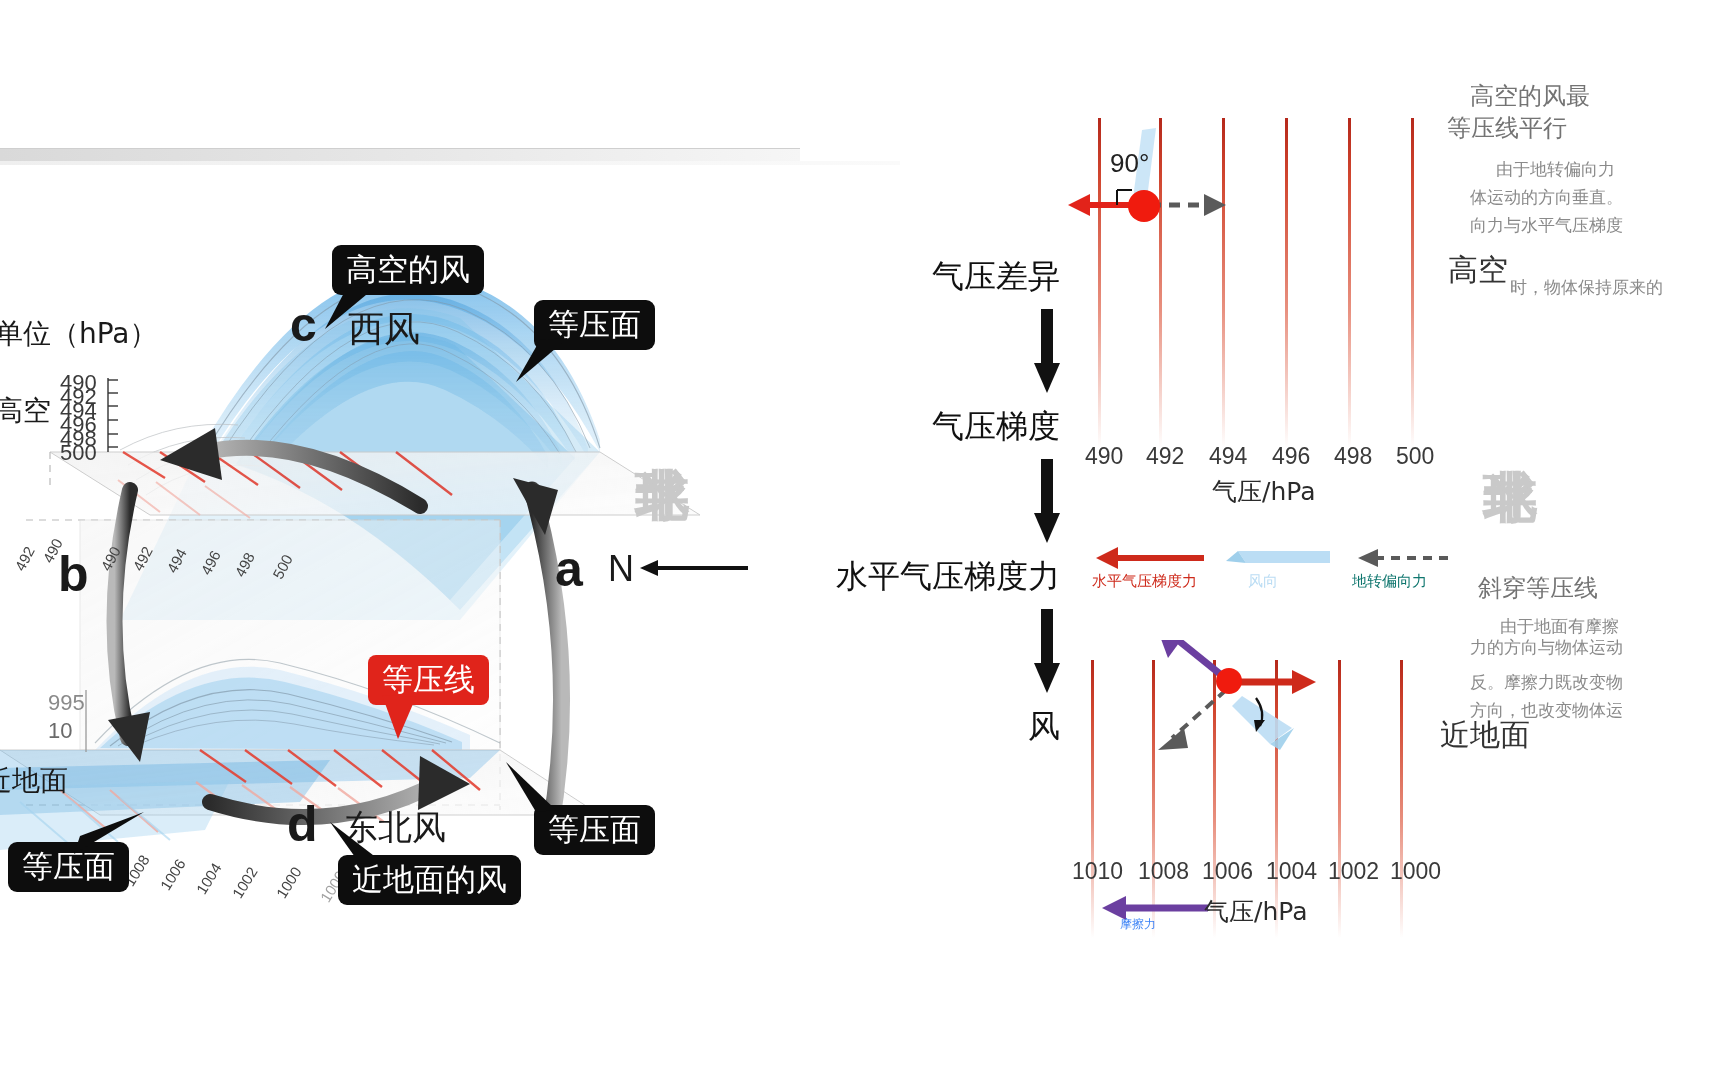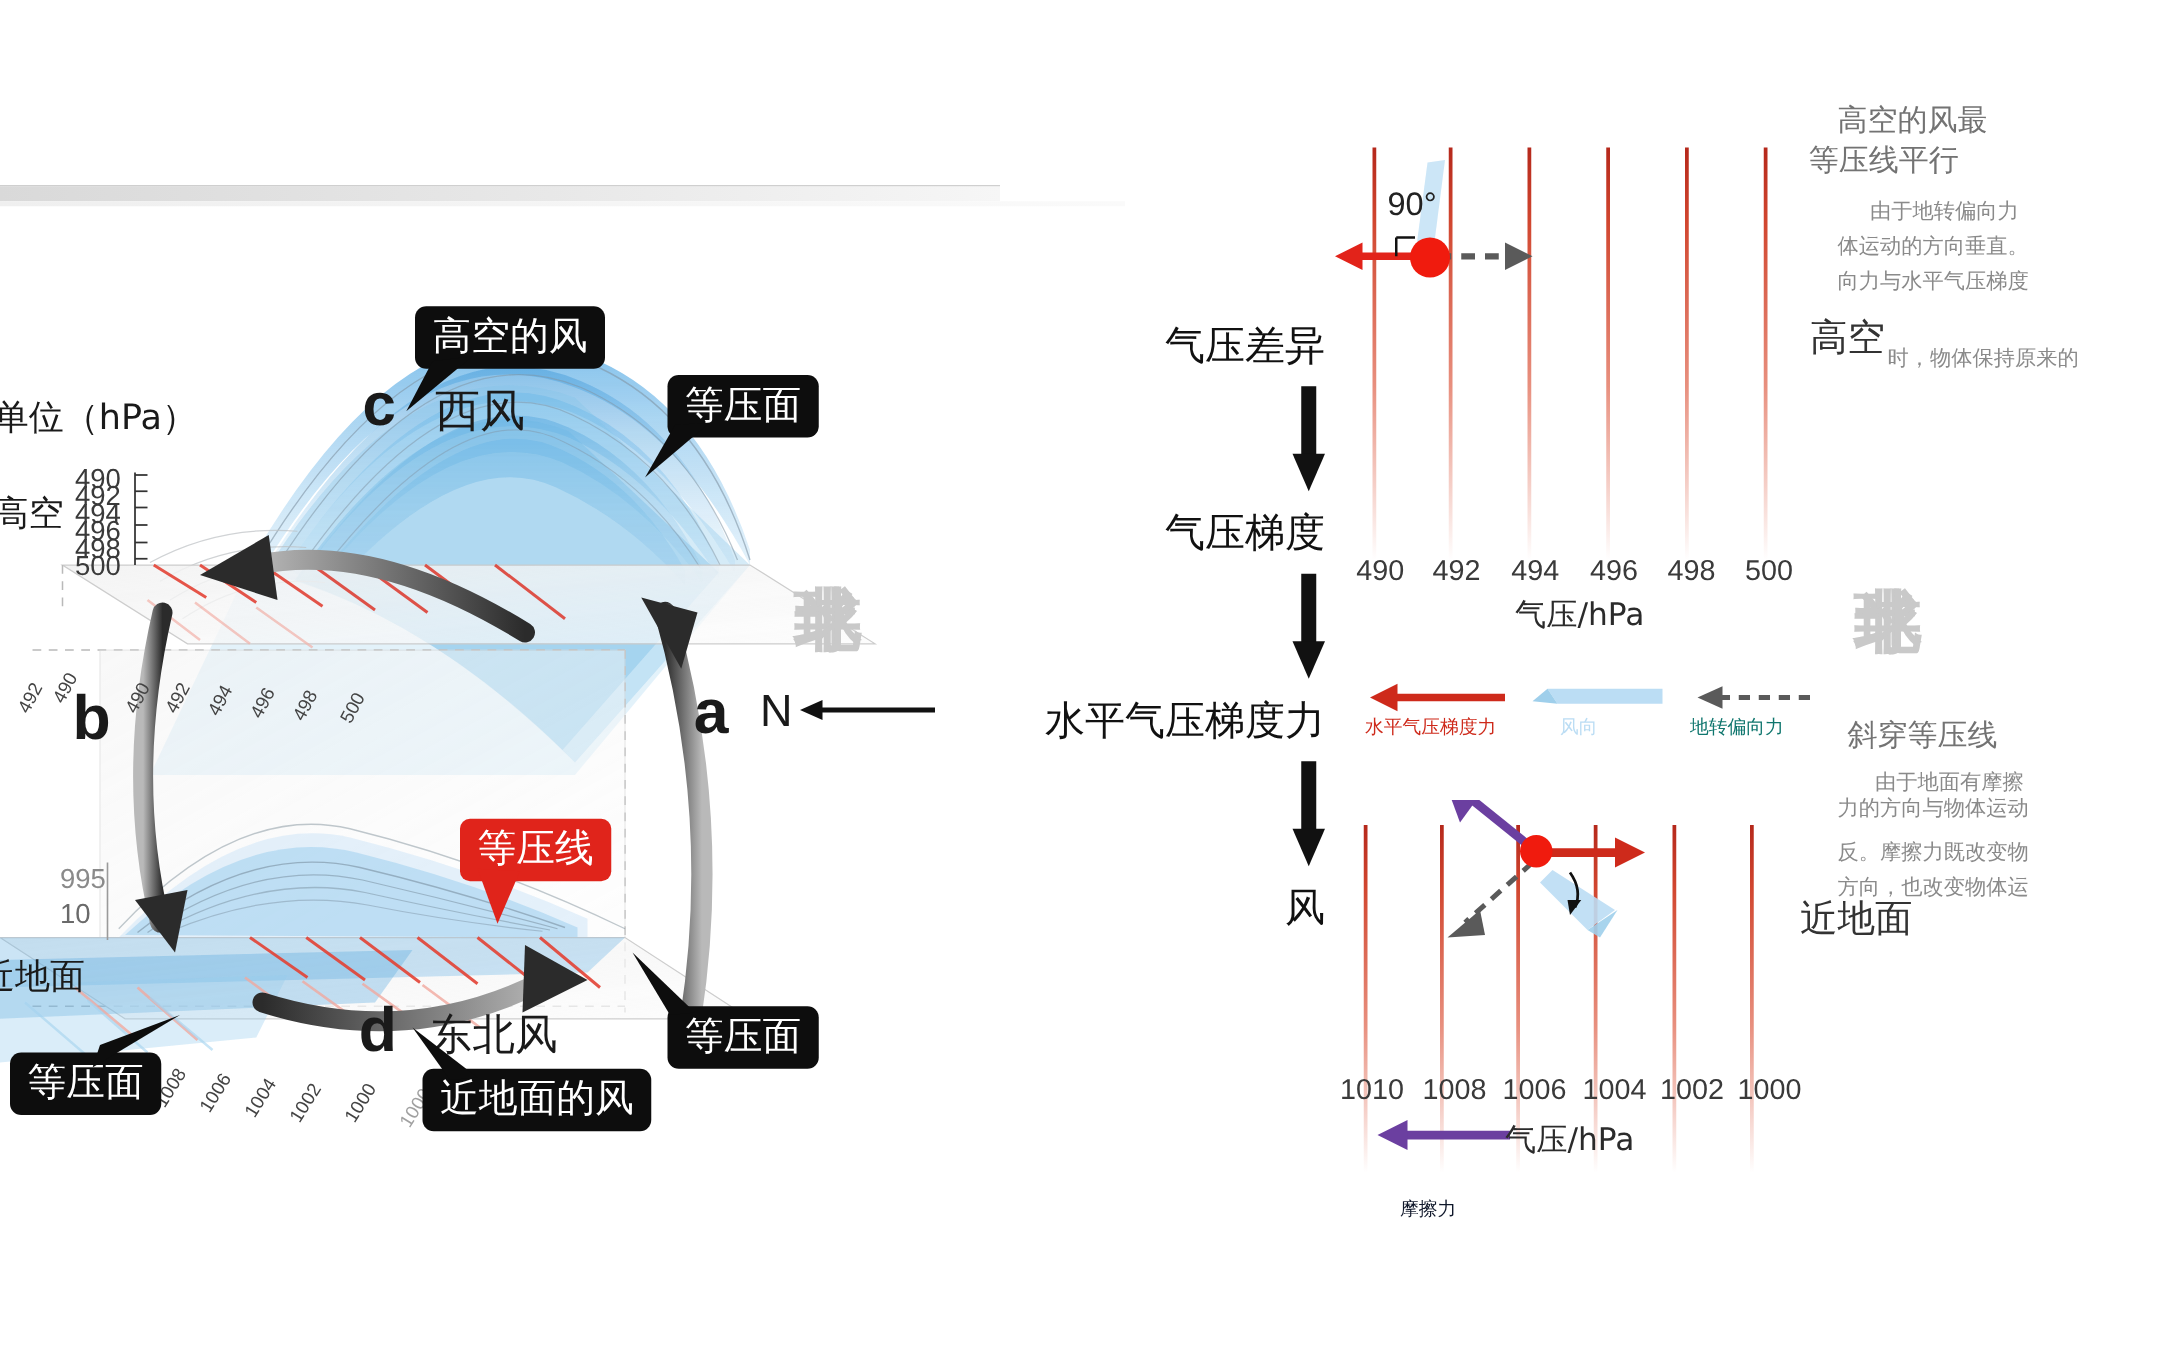--- a/index.html
+++ b/index.html
@@ -434,16 +434,16 @@
     <div class="vnum" style="left:1202px;top:858px;font-size:23px;">1006</div>
     <div class="vnum" style="left:1266px;top:858px;font-size:23px;">1004</div>
     <div class="vnum" style="left:1328px;top:858px;font-size:23px;">1002</div>
     <div class="vnum" style="left:1390px;top:858px;font-size:23px;">1000</div>
   </div>
 
   <svg style="position:absolute;left:1096px;top:895px;" width="120" height="26">
     <line x1="112" y1="13" x2="26" y2="13" stroke="#6B3FA0" stroke-width="7"></line>
     <polygon points="6,13 30,1 30,25" fill="#6B3FA0"></polygon>
   </svg>
-  <div class="legcap" style="left:1120px;top:958px;color:#0f172a;font-size:15px;">摩擦力</div>
+  <div class="legcap" style="left:1120px;top:916px;color:#3b82f6;font-size:12px;">摩擦力</div>
   <div class="axlabel" style="left:1204px;top:895px;">气压/hPa</div>
 
 </div>
 
 </body></html>

